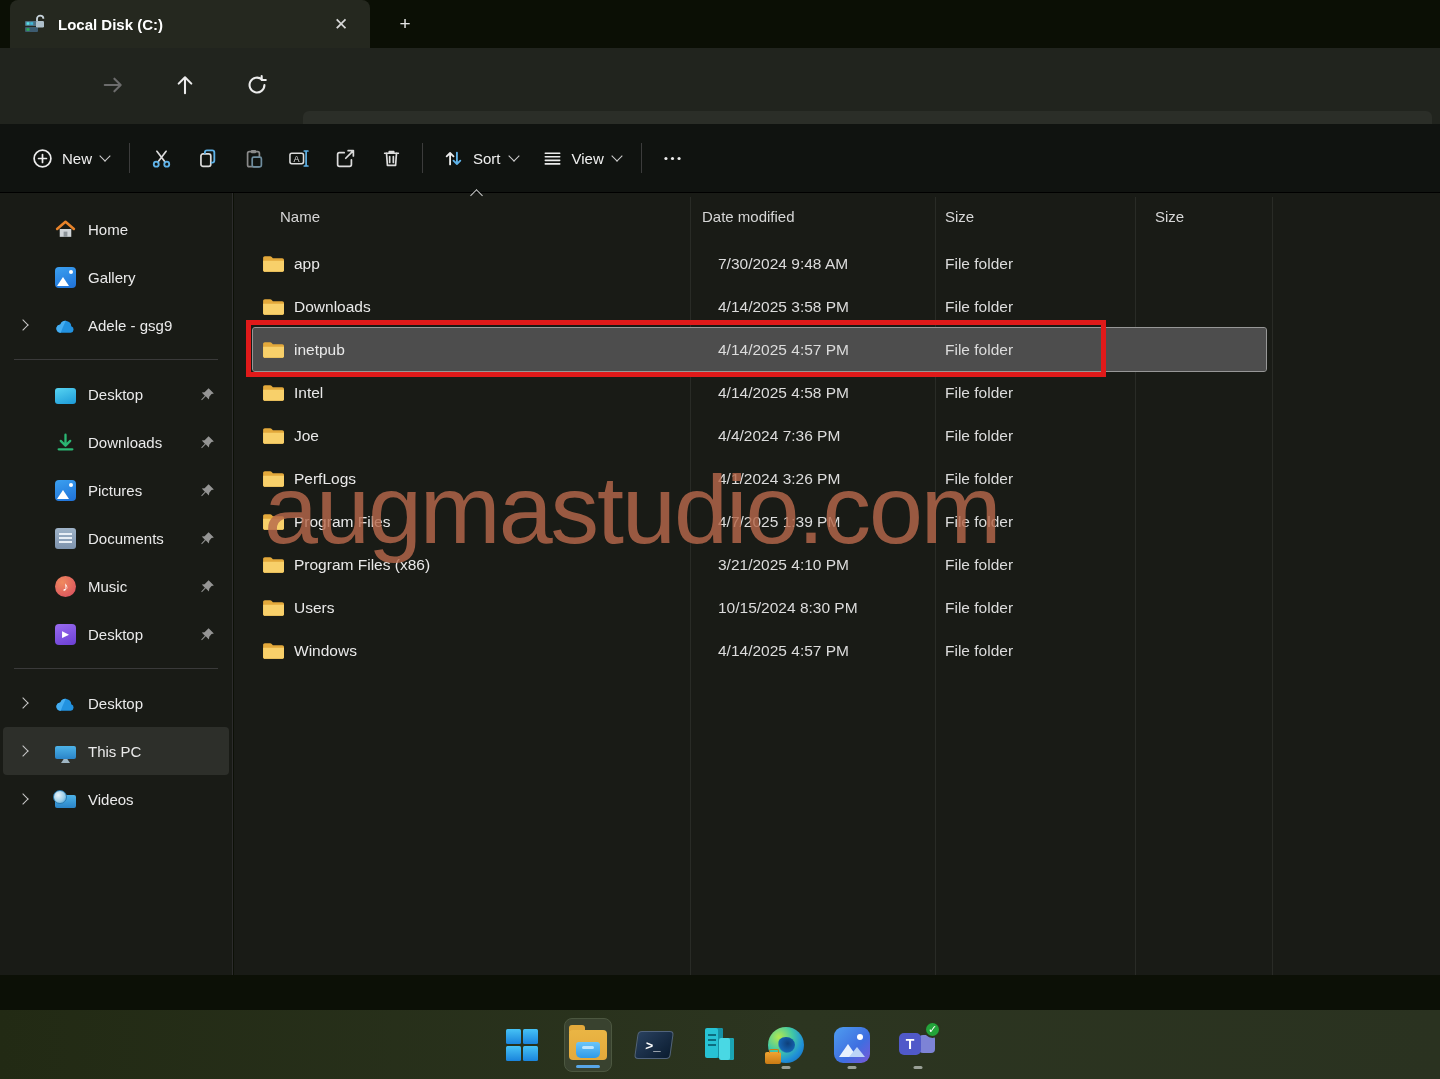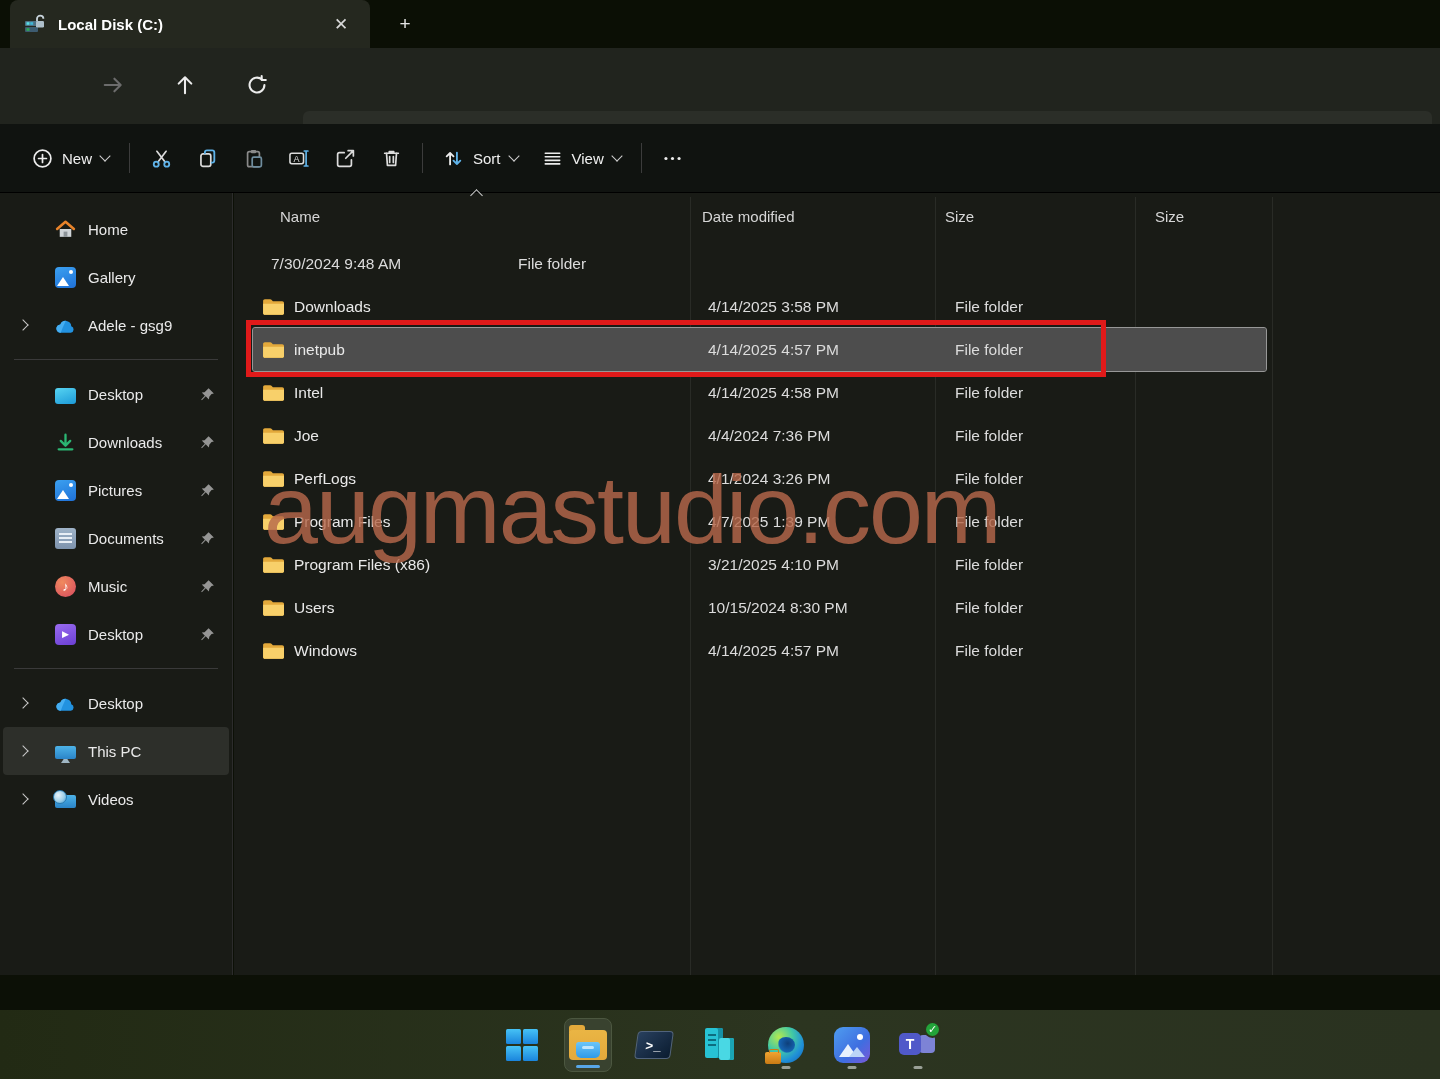--- a/index.html
+++ b/index.html
@@ -55,21 +55,21 @@
   .h-date { flex:0 0 245px; padding-left:12px; }
   .h-type { flex:0 0 200px; padding-left:10px; }
   .h-size { flex:1; padding-left:20px; }
   #sortcaret { position:absolute; left:238px; top:-2px; width:9px; height:9px; border-left:1.6px solid #cfcfcf;
                border-top:1.6px solid #cfcfcf; transform:rotate(45deg); }
 
   #rows { position:absolute; left:19px; top:49px; width:1013px; }
   .frow { display:flex; align-items:center; height:43px; color:#e9e9e9; font-size:15.5px; border-radius:2px; }
   .frow.sel { background:#4d4d4d; outline:1px solid #979797; }
   .c-name { flex:0 0 437px; display:flex; align-items:center; gap:10px; padding-left:9px; }
-  .c-date { flex:0 0 245px; padding-left:8px; color:#dcdcdc;margin-left:10px; }
+  .c-date { flex:0 0 245px; padding-left:28px; color:#dcdcdc; }
   .c-type { flex:0 0 200px; padding-left:10px; color:#dcdcdc; }
   .c-size { flex:1; }
 
   #redbox { position:absolute; left:246px; top:320px; width:860px; height:57px;
             border:5px solid #e01a1a; z-index:30; pointer-events:none; }
   #watermark { position:absolute; left:264px; top:454px; font-size:97px; letter-spacing:-2px;
                color:rgba(182,104,74,0.82); z-index:20; white-space:nowrap; pointer-events:none; }
 
   #statusbar { position:absolute; left:0; top:975px; width:1440px; height:35px; background:#1d1f1a;
                border-top:1px solid #343434; display:flex; align-items:center; padding-left:28px;
@@ -411,20 +411,27 @@
     <div id="colhead">
       <div class="h-name">Name</div>
       <div class="h-date">Date modified</div>
       <div class="h-type">Size</div>
       <div class="h-size">Size</div>
     </div>
 
     <div id="rows">
 
       <div class="frow">
+        <div class="c-name">
+            <svg class="folder-svg" width="22" height="18" viewBox="0 0 20 16">
+              <path d="M1 2.6c0-.9.7-1.6 1.6-1.6h4.9c.4 0 .8.2 1.1.5l1.3 1.3h8.5c.9 0 1.6.7 1.6 1.6v9c0 .9-.7 1.6-1.6 1.6H2.6c-.9 0-1.6-.7-1.6-1.6z" fill="#e3a93b"></path>
+              <path d="M1 5h19v8.4c0 .9-.7 1.6-1.6 1.6H2.6c-.9 0-1.6-.7-1.6-1.6z" fill="#f8d06a"></path>
+            </svg>
+            <span>app</span>
+          </div>
         <div class="c-date">7/30/2024 9:48 AM</div>
         <div class="c-type">File folder</div>
         <div class="c-size"></div>
       </div>
       <div class="frow">
         <div class="c-name">
             <svg class="folder-svg" width="22" height="18" viewBox="0 0 20 16">
               <path d="M1 2.6c0-.9.7-1.6 1.6-1.6h4.9c.4 0 .8.2 1.1.5l1.3 1.3h8.5c.9 0 1.6.7 1.6 1.6v9c0 .9-.7 1.6-1.6 1.6H2.6c-.9 0-1.6-.7-1.6-1.6z" fill="#e3a93b"></path>
               <path d="M1 5h19v8.4c0 .9-.7 1.6-1.6 1.6H2.6c-.9 0-1.6-.7-1.6-1.6z" fill="#f8d06a"></path>
             </svg>

